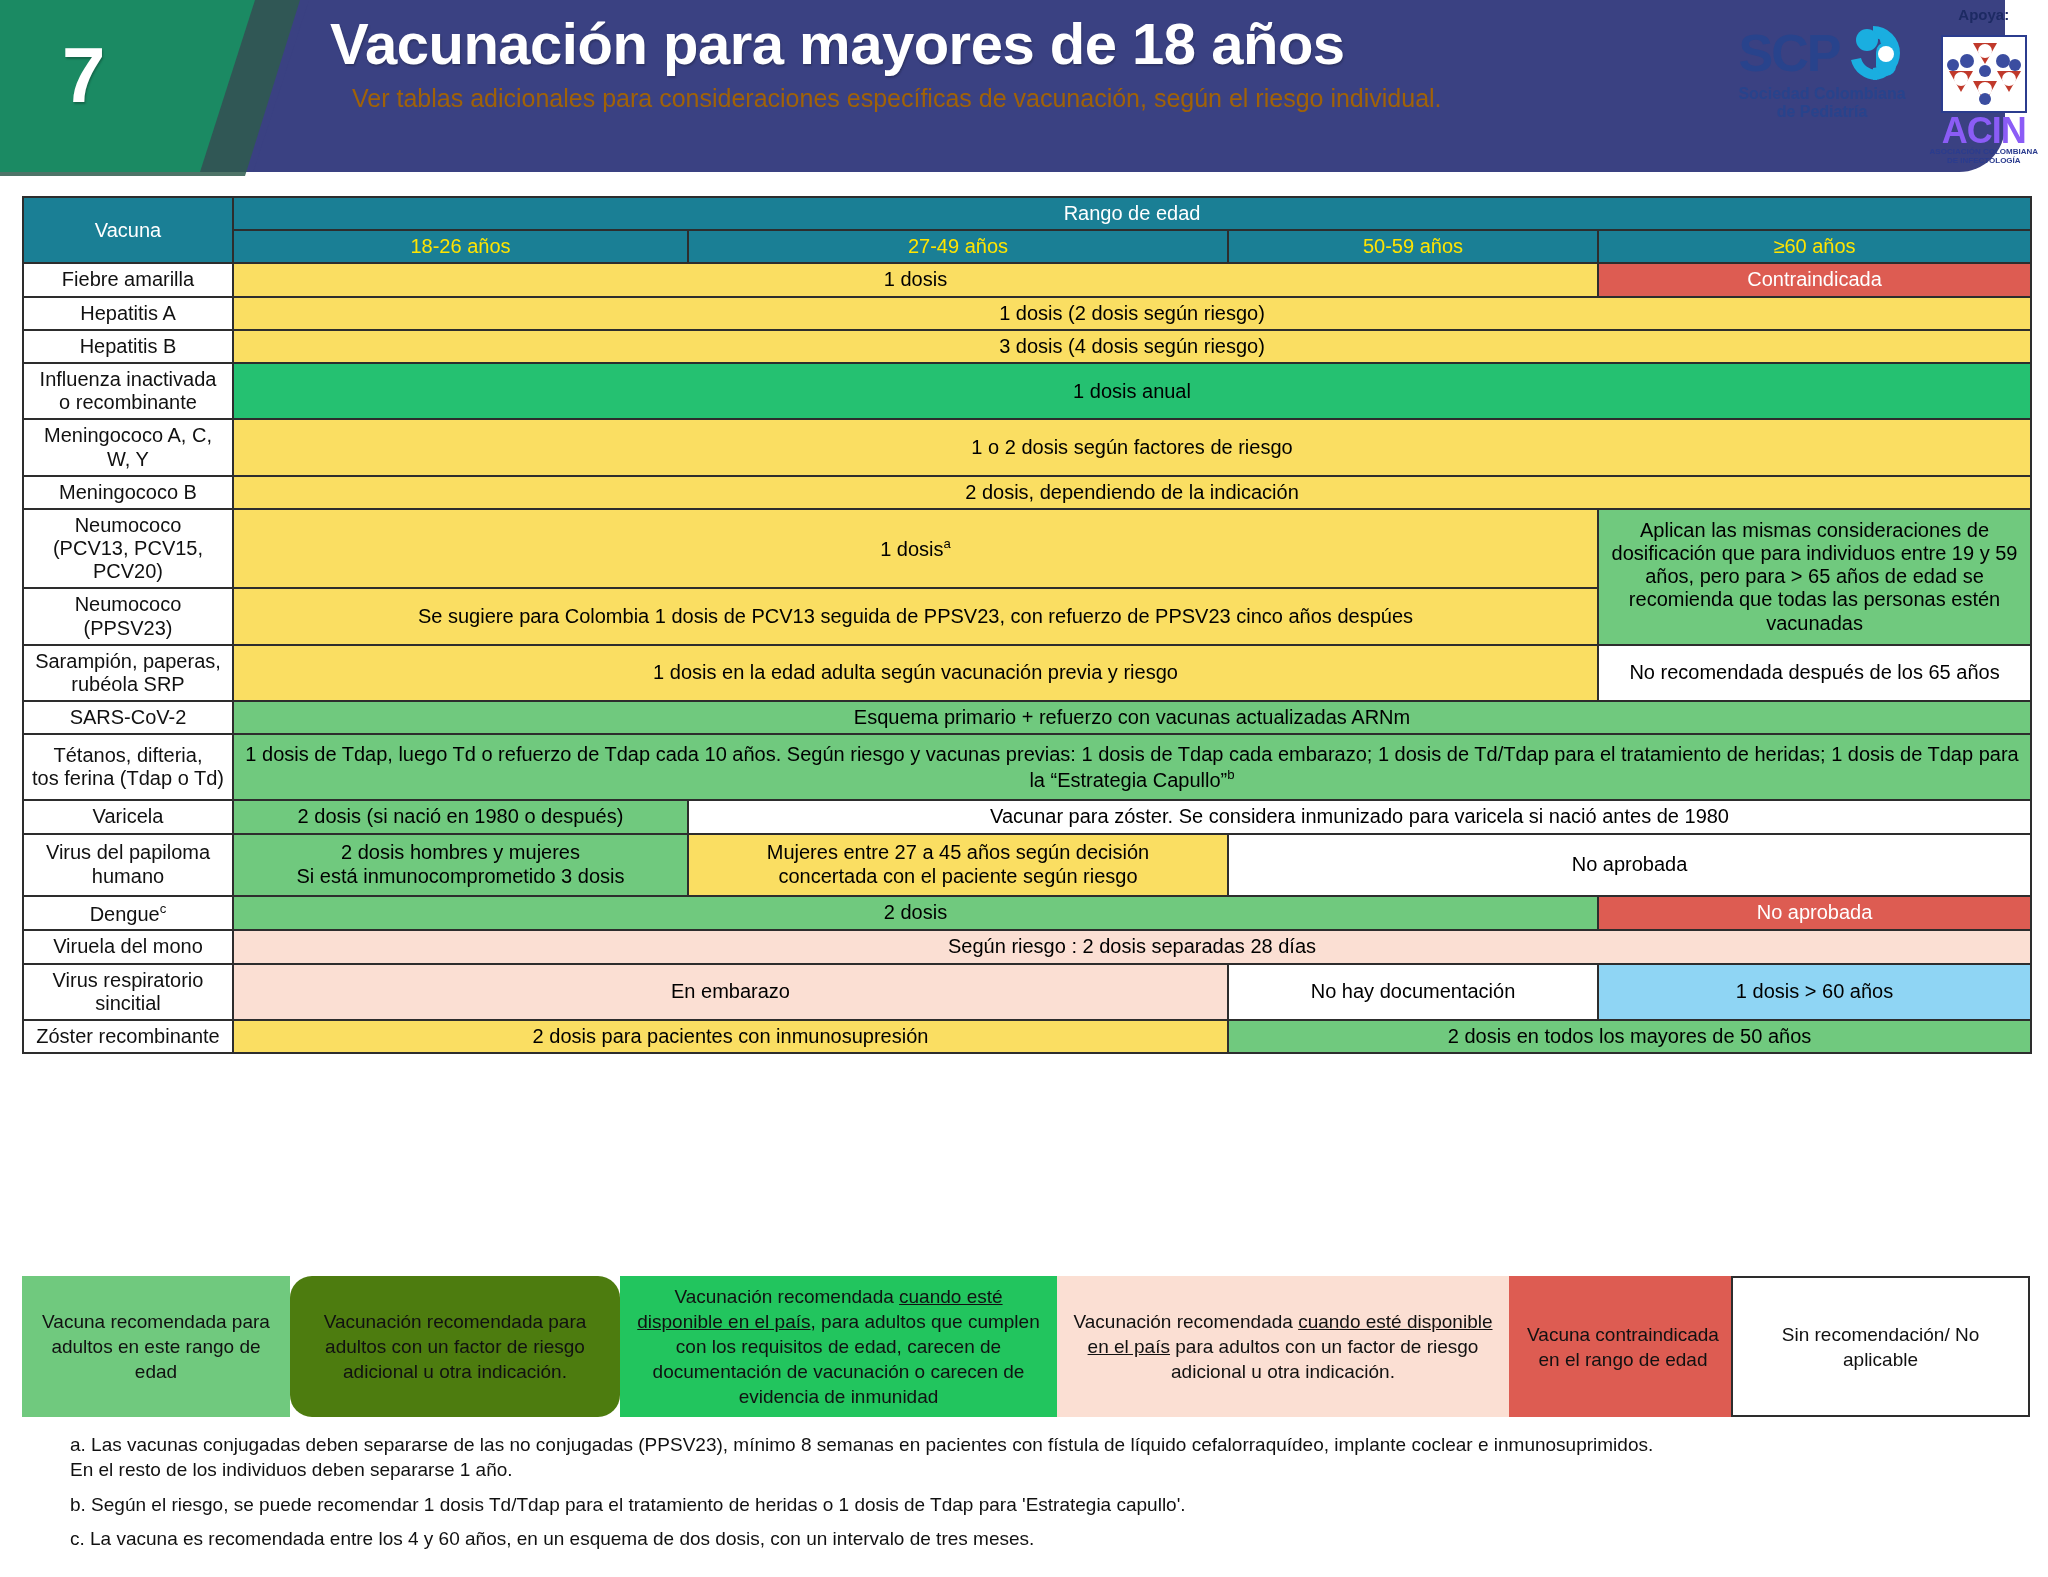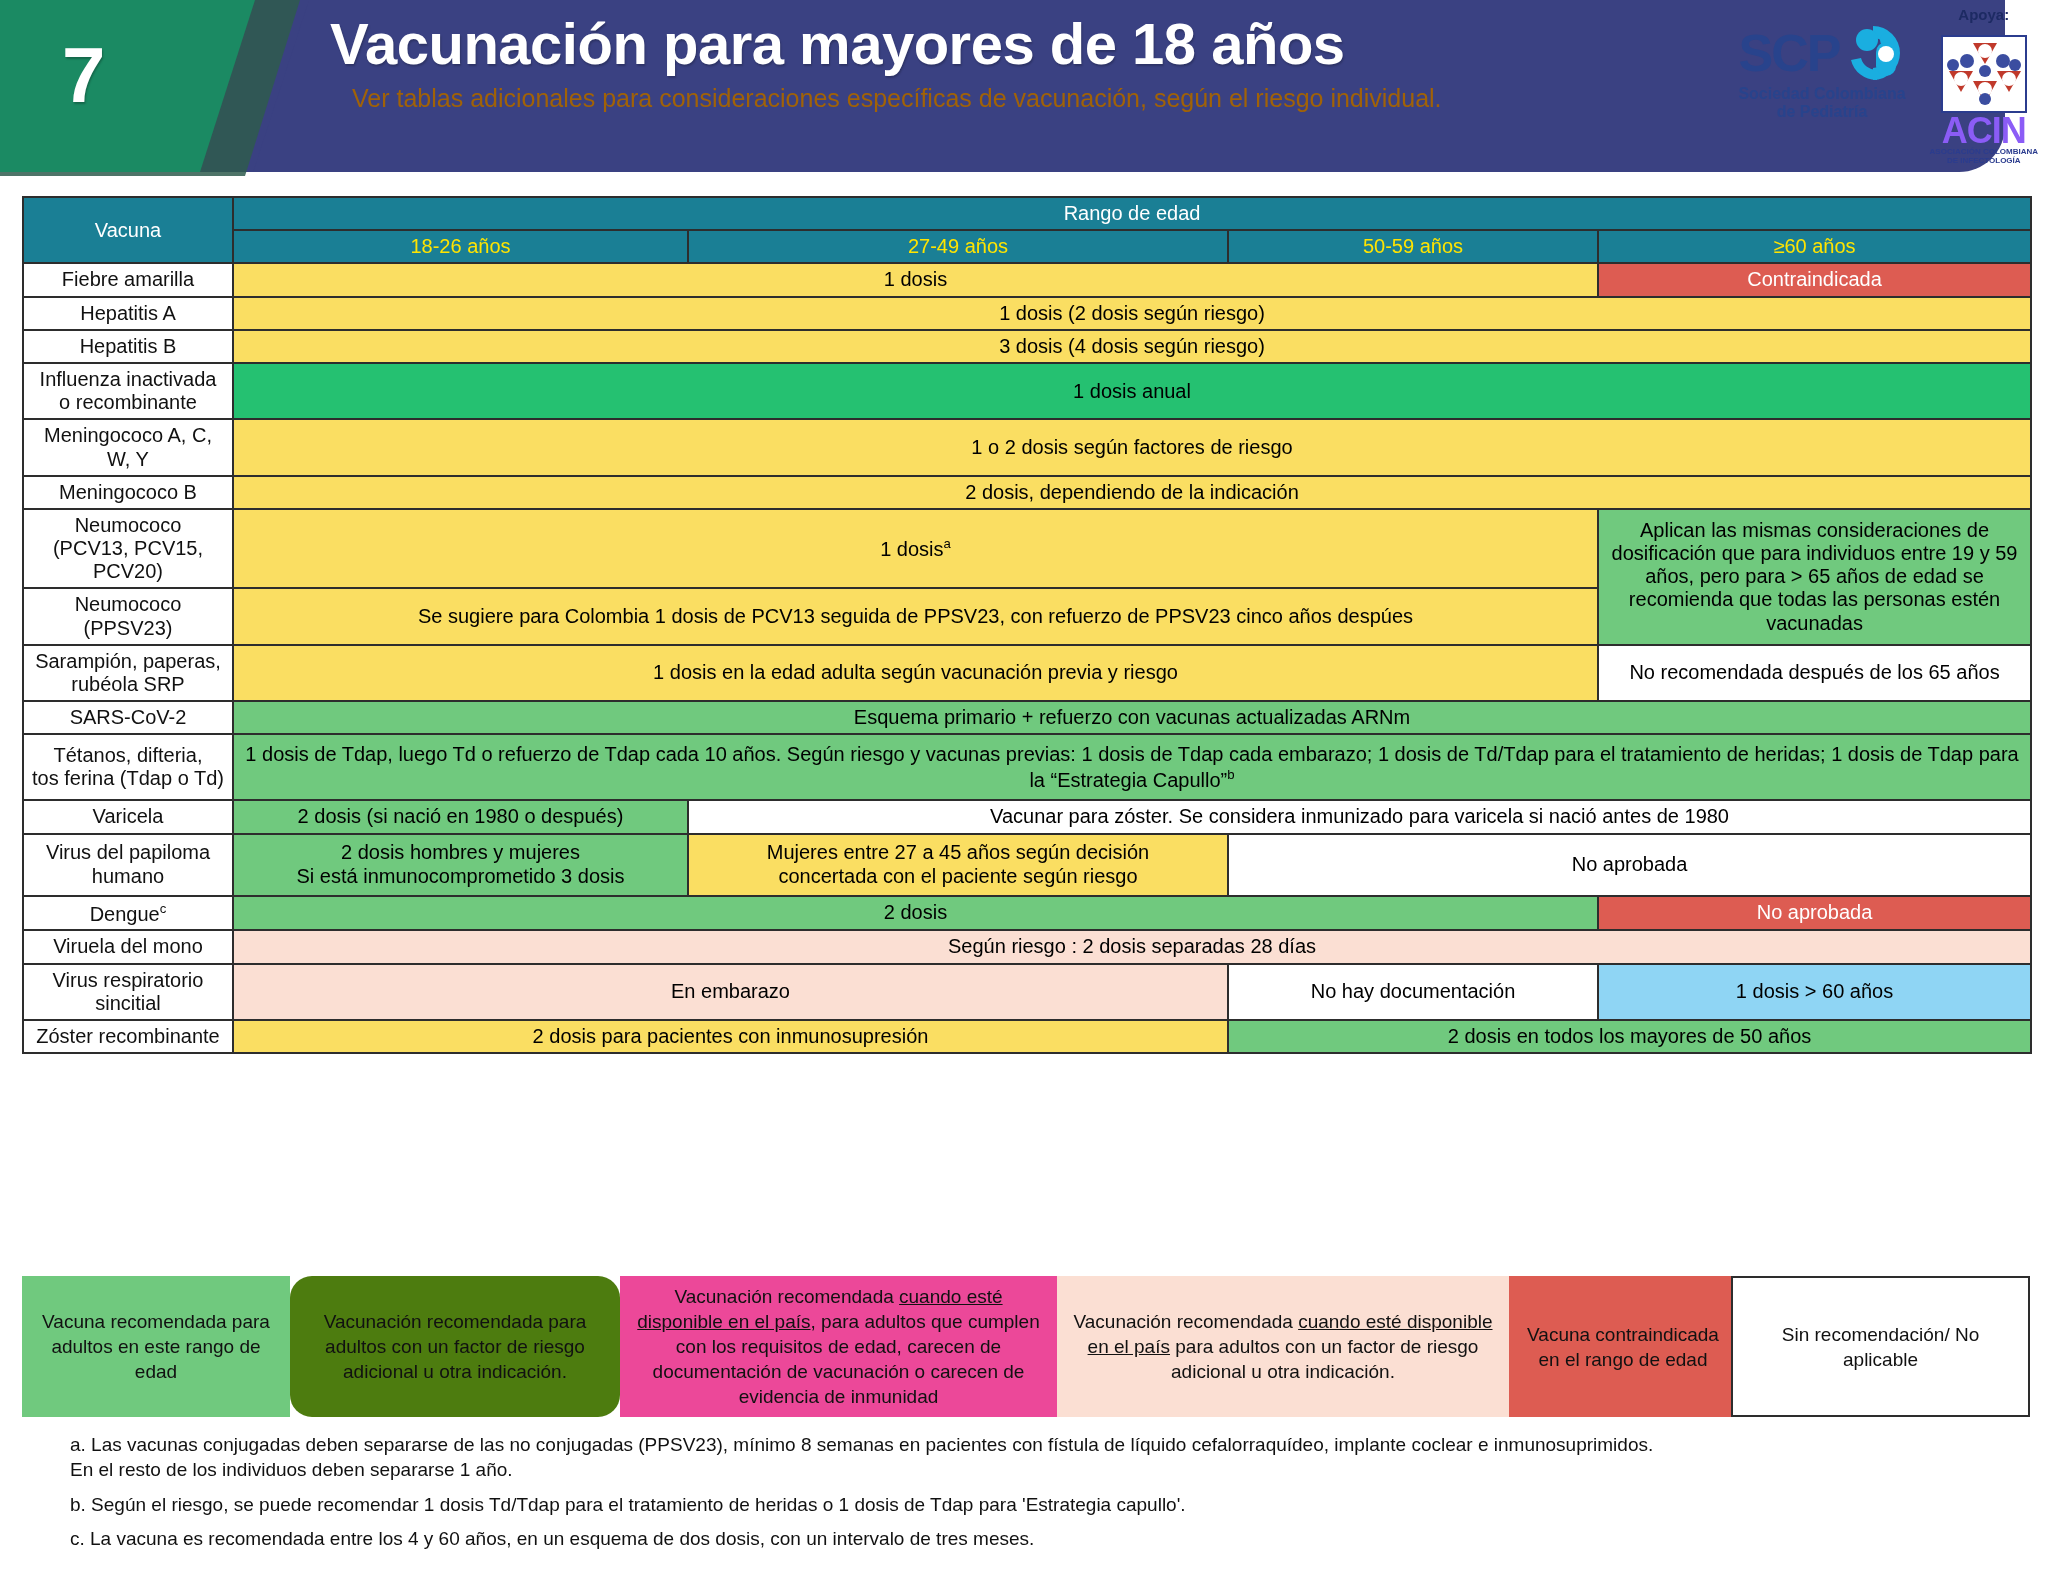--- a/index.html
+++ b/index.html
@@ -278,21 +278,21 @@
   </table>
 </div>
 
 <div class="legend" id="legend">
     <div class="lg lg1" style="background: rgb(112, 201, 126);">
       <span>Vacuna recomendada para adultos en este rango de edad</span>
     </div>
     <div class="lg lg2" style="background: #4d7c0f; border-radius: 22px;">
       <span>Vacunación recomendada para adultos con un factor de riesgo adicional u otra indicación.</span>
     </div>
-    <div class="lg lg3" style="background: #ec4899;">
+    <div class="lg lg3" style="background: #22c55e;">
       <span>Vacunación recomendada <u>cuando esté disponible en el país</u>, para adultos que cumplen con los requisitos de edad, carecen de documentación de vacunación o carecen de evidencia de inmunidad</span>
     </div>
     <div class="lg lg4" style="background: rgb(251, 223, 211);">
       <span>Vacunación recomendada <u>cuando esté disponible en el país</u> para adultos con un factor de riesgo adicional u otra indicación.</span>
     </div>
     <div class="lg lg5" style="background: rgb(221, 92, 82); padding-left: 16px;">
       <span>Vacuna contraindicada en el rango de edad</span>
     </div>
     <div class="lg lg6" style="background: rgb(255, 255, 255);">
       <span>Sin recomendación/ No aplicable</span>

